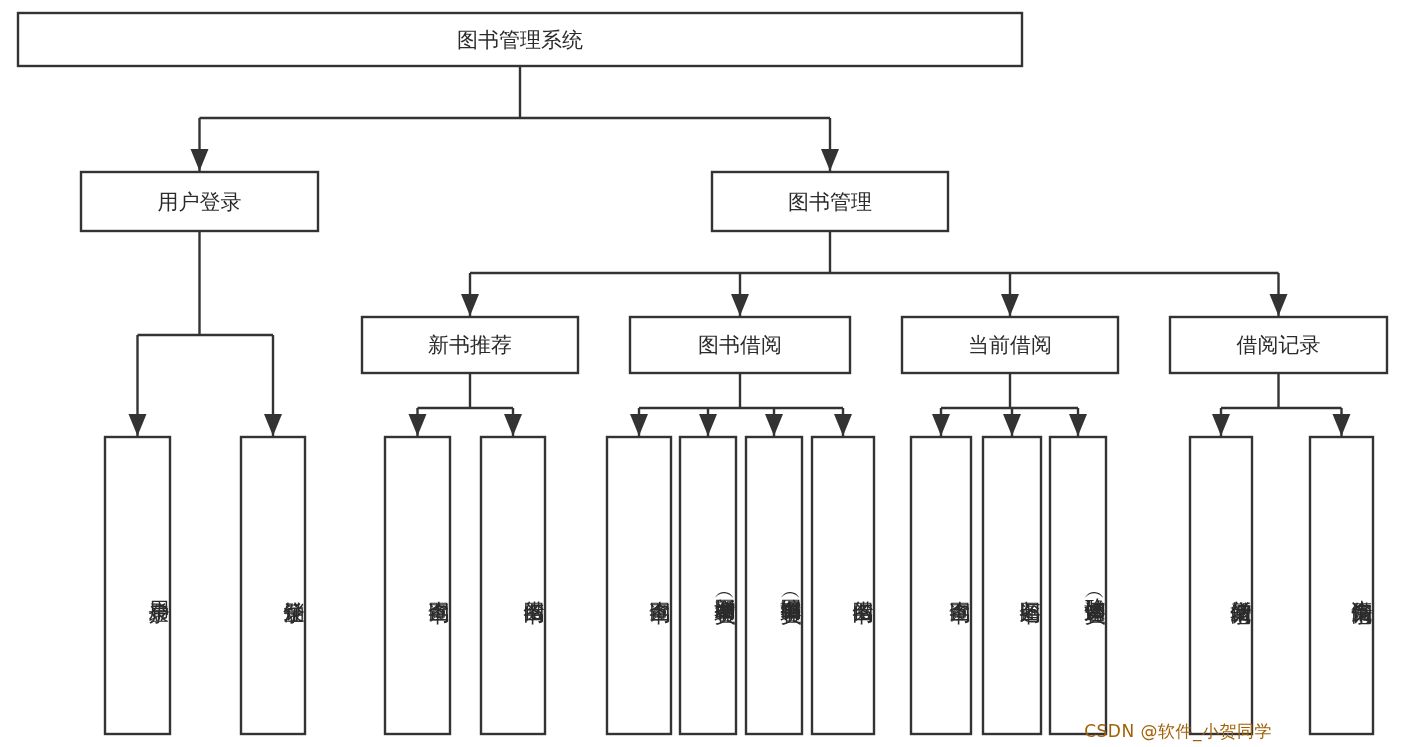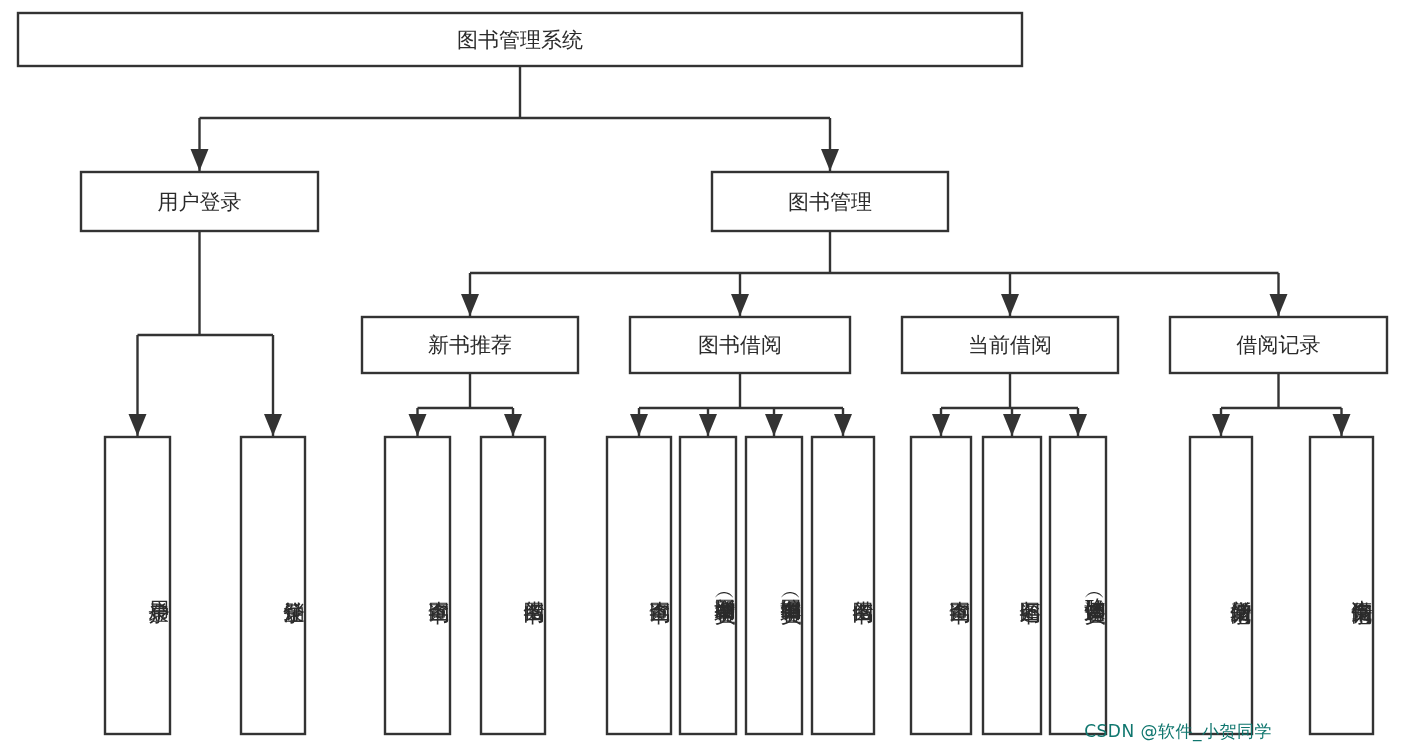--- a/index.html
+++ b/index.html
@@ -65,21 +65,21 @@
     display: flex;
     align-items: flex-start;
     justify-content: center;
   }
   .watermark {
     position: absolute;
     right: 10px;
     bottom: 4px;
     font-family: "DejaVu Sans", "Liberation Sans", sans-serif;
     font-size: 17px;
-    color: #0f766e;
+    color: #a16207;
     white-space: nowrap;
     letter-spacing: 0.5px;
   }
 </style>
 </head>
 <body>
 
 <div id="diagram-root">
 
   <svg class="diagram-svg" viewBox="0 0 1405 747">

